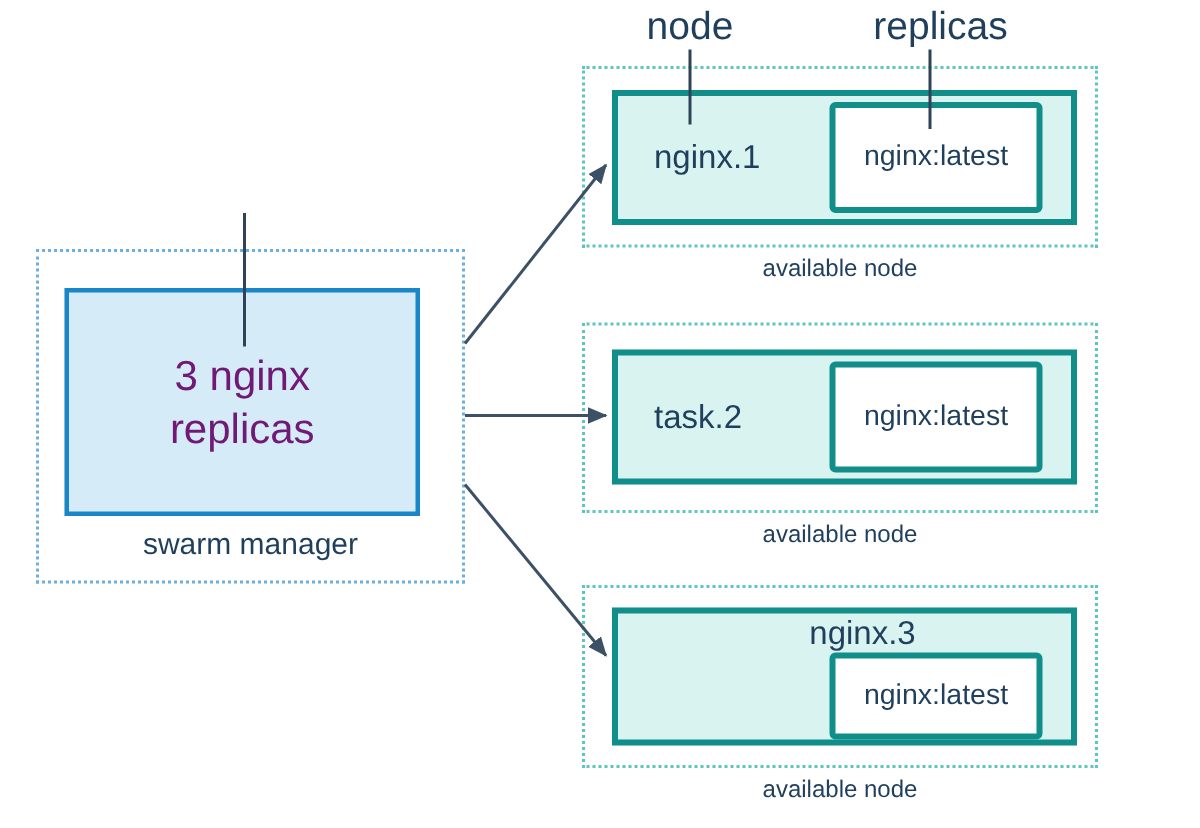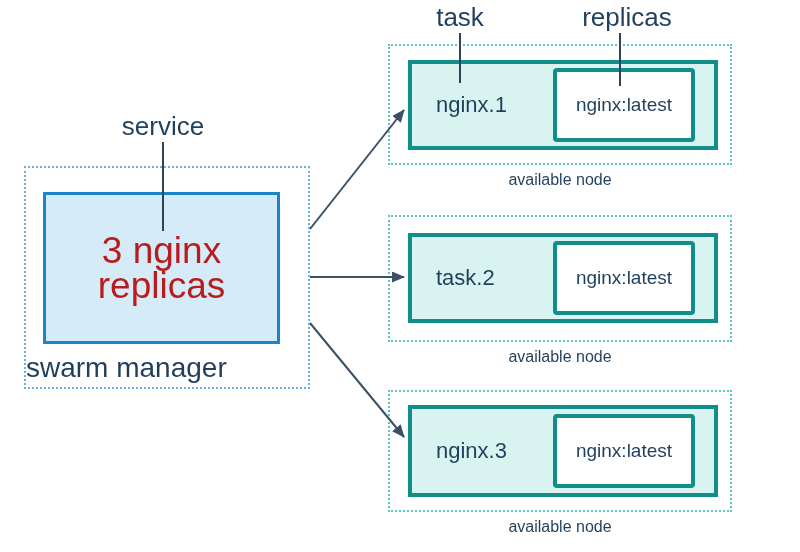--- a/index.html
+++ b/index.html
@@ -49,30 +49,31 @@
     box-sizing: border-box;
     background: #d6ebf8;
     border: 3px solid #1a86c8;
     display: flex;
     align-items: center;
     justify-content: center;
   }
   .service-box-text {
     width: 130px;
     text-align: center;
-    font-size: 37px;
+    font-size: 28px;
     line-height: 35px;
-    color: #b91c1c;
+    color: #701a75;
   }
   .manager-caption {
     position: absolute;
     left: 0;
     top: 184px;
     width: 100%;
-    font-size: 28px;
+    text-align: center;
+    font-size: 20px;
     color: #1f3f5c;
   }
 
   
   .node-group {
     position: absolute;
     left: 388px;
     width: 344px;
   }
   .node-dotted {
@@ -96,21 +97,21 @@
     width: 310px;
     height: 90px;
     box-sizing: border-box;
     background: #d8f3f0;
     border: 4px solid #118e89;
     display: flex;
     align-items: center;
   }
   .node-1 .task-box { top: 16px; }
   .node-2 .task-box { top: 18px; }
-  .node-3 .task-box { top: 15px; height: 92px; }
+  .node-3 .task-box { top: 15px; height: 92px; flex-direction: column; }
 
   .task-name {
     margin-left: 24px;
     font-size: 22px;
     color: #1f3f5c;
     white-space: nowrap;
   }
   .container-box {
     margin-left: auto;
     margin-right: 19px;
@@ -150,22 +151,21 @@
     height: 552px;
     pointer-events: none;
     z-index: 10;
   }
 </style>
 </head>
 <body>
 
 <div class="canvas">
 
-  <div class="float-label lbl-service">service</div>
-  <div class="float-label lbl-task">task</div>
+  <div class="float-label lbl-task">node</div>
   <div class="float-label lbl-container">replicas</div>
 
   <div class="manager-group">
     <div class="service-box">
       <div class="service-box-text">3 nginx replicas</div>
     </div>
     <div class="manager-caption">swarm manager</div>
   </div>
 
   <div class="node-group node-1">

